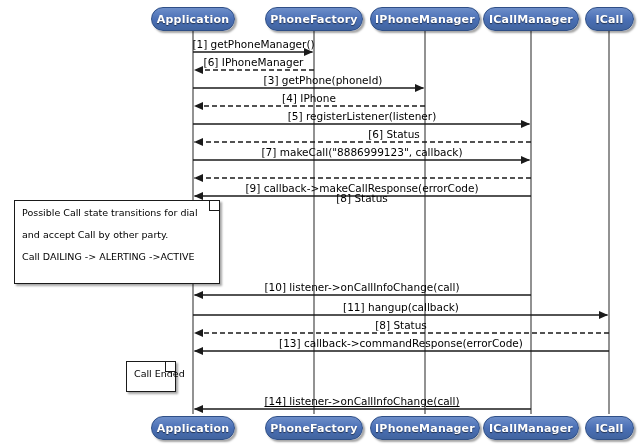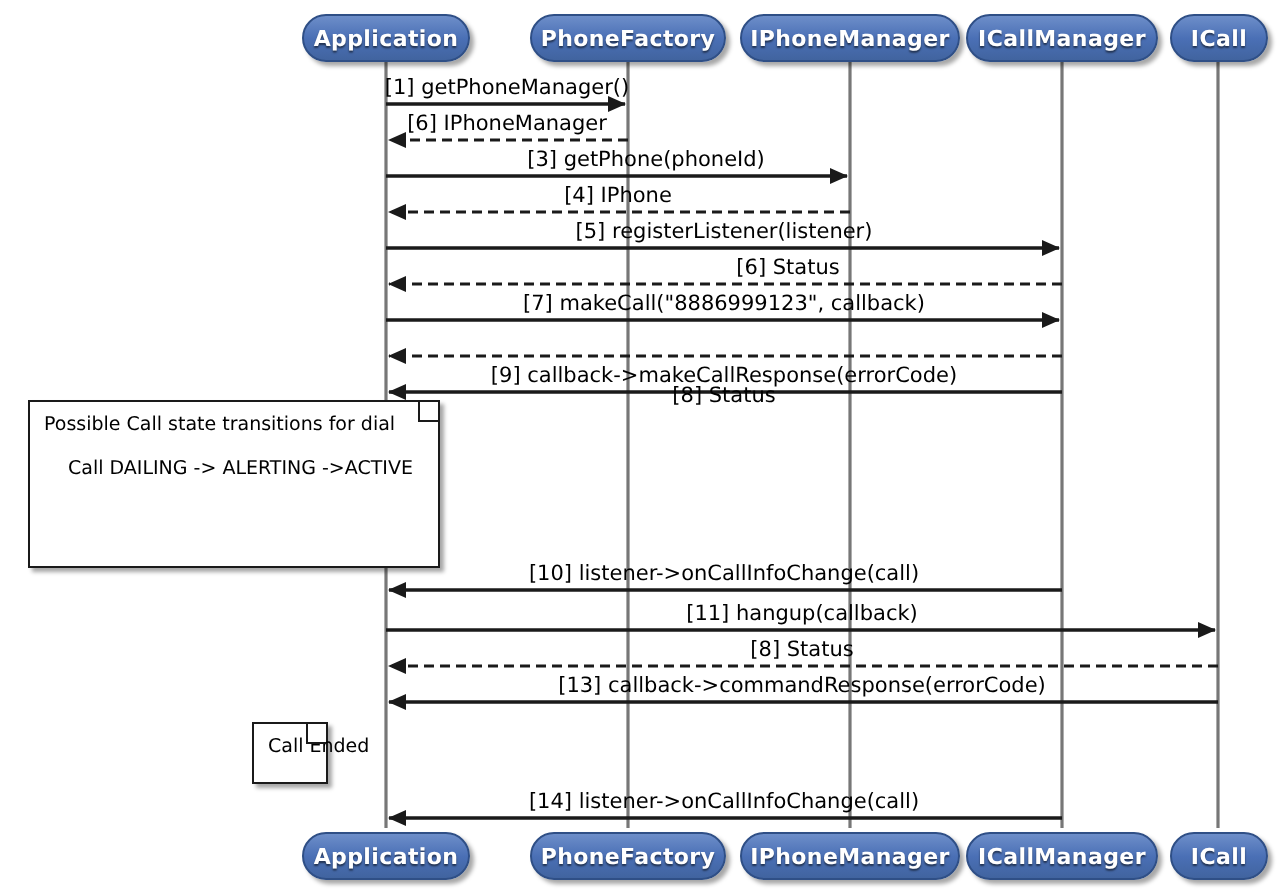--- a/index.html
+++ b/index.html
@@ -55,21 +55,21 @@
   .note .fold{
     position:absolute;
     top:0;right:0;
     width:9px;height:9px;
     background:#ffffff;
     border-left:1px solid #1a1a1a;
     border-bottom:1px solid #1a1a1a;
   }
   .note-line{display:block;white-space:nowrap;}
   #note-state .note-line{margin-bottom:11px;}
-  #note-state .note-line:last-child{margin-bottom:0;margin-left:12px;}
+  #note-state .note-line:last-child{margin-bottom:0;}
 </style>
 </head>
 <body>
 
 <div id="diagram">
 
   <svg id="wire" viewBox="0 0 640 448" xmlns="http://www.w3.org/2000/svg">
     <defs>
       <marker id="arrowFilled" markerWidth="9" markerHeight="8" refX="8.5" refY="4" orient="auto" markerUnits="userSpaceOnUse">
         <path d="M0,0 L9,4 L0,8 z" fill="#1a1a1a"></path>
@@ -126,28 +126,29 @@
       <div class="msg-label" style="left: 309px; top: 92px;">[4] IPhone</div>
       <div class="msg-label" style="left: 362px; top: 110px;">[5] registerListener(listener)</div>
       <div class="msg-label" style="left: 362px; top: 128px; margin-left: 32px;">[6] Status</div>
       <div class="msg-label" style="left: 362px; top: 146px;">[7] makeCall("8886999123", callback)</div>
       <div class="msg-label" style="left: 362px; top: 164px; margin-top: 28px;">[8] Status</div>
       <div class="msg-label" style="left: 362px; top: 182px;">[9] callback-&gt;makeCallResponse(errorCode)</div>
       <div class="msg-label" style="left: 362px; top: 281px; text-align: center;">[10] listener-&gt;onCallInfoChange(call)</div>
       <div class="msg-label" style="left: 401px; top: 301px;">[11] hangup(callback)</div>
       <div class="msg-label" style="left: 401px; top: 319px;">[8] Status</div>
       <div class="msg-label" style="left: 401px; top: 337px;">[13] callback-&gt;commandResponse(errorCode)</div>
-      <div class="msg-label" style="left: 362px; top: 395px;">[14] listener-&gt;onCallInfoChange(call)</div>
+      <div class="msg-label" style="left: 362px; top: 395px; text-decoration: underline;">[14] listener-&gt;onCallInfoChange(call)</div>
     </div>
 
   <div id="notes">
       <div class="note" id="note-state" style="left: 14px; top: 200px; width: 206px; height: 84px;">
         <span class="fold"></span>
         <span class="note-line">Possible Call state transitions for dial</span>
+        <span class="note-line">and accept Call by other party.</span>
         <span class="note-line">Call DAILING -&gt; ALERTING -&gt;ACTIVE</span>
       </div>
-      <div class="note" id="note-call-ended" style="left: 126px; top: 361px; width: 38px; height: 31px;">
+      <div class="note" id="note-call-ended" style="left: 126px; top: 361px; width: 50px; height: 31px;">
         <span class="fold"></span>
         <span class="note-line">Call Ended</span>
       </div>
     </div>
 
 </div>
 
 </body></html>

